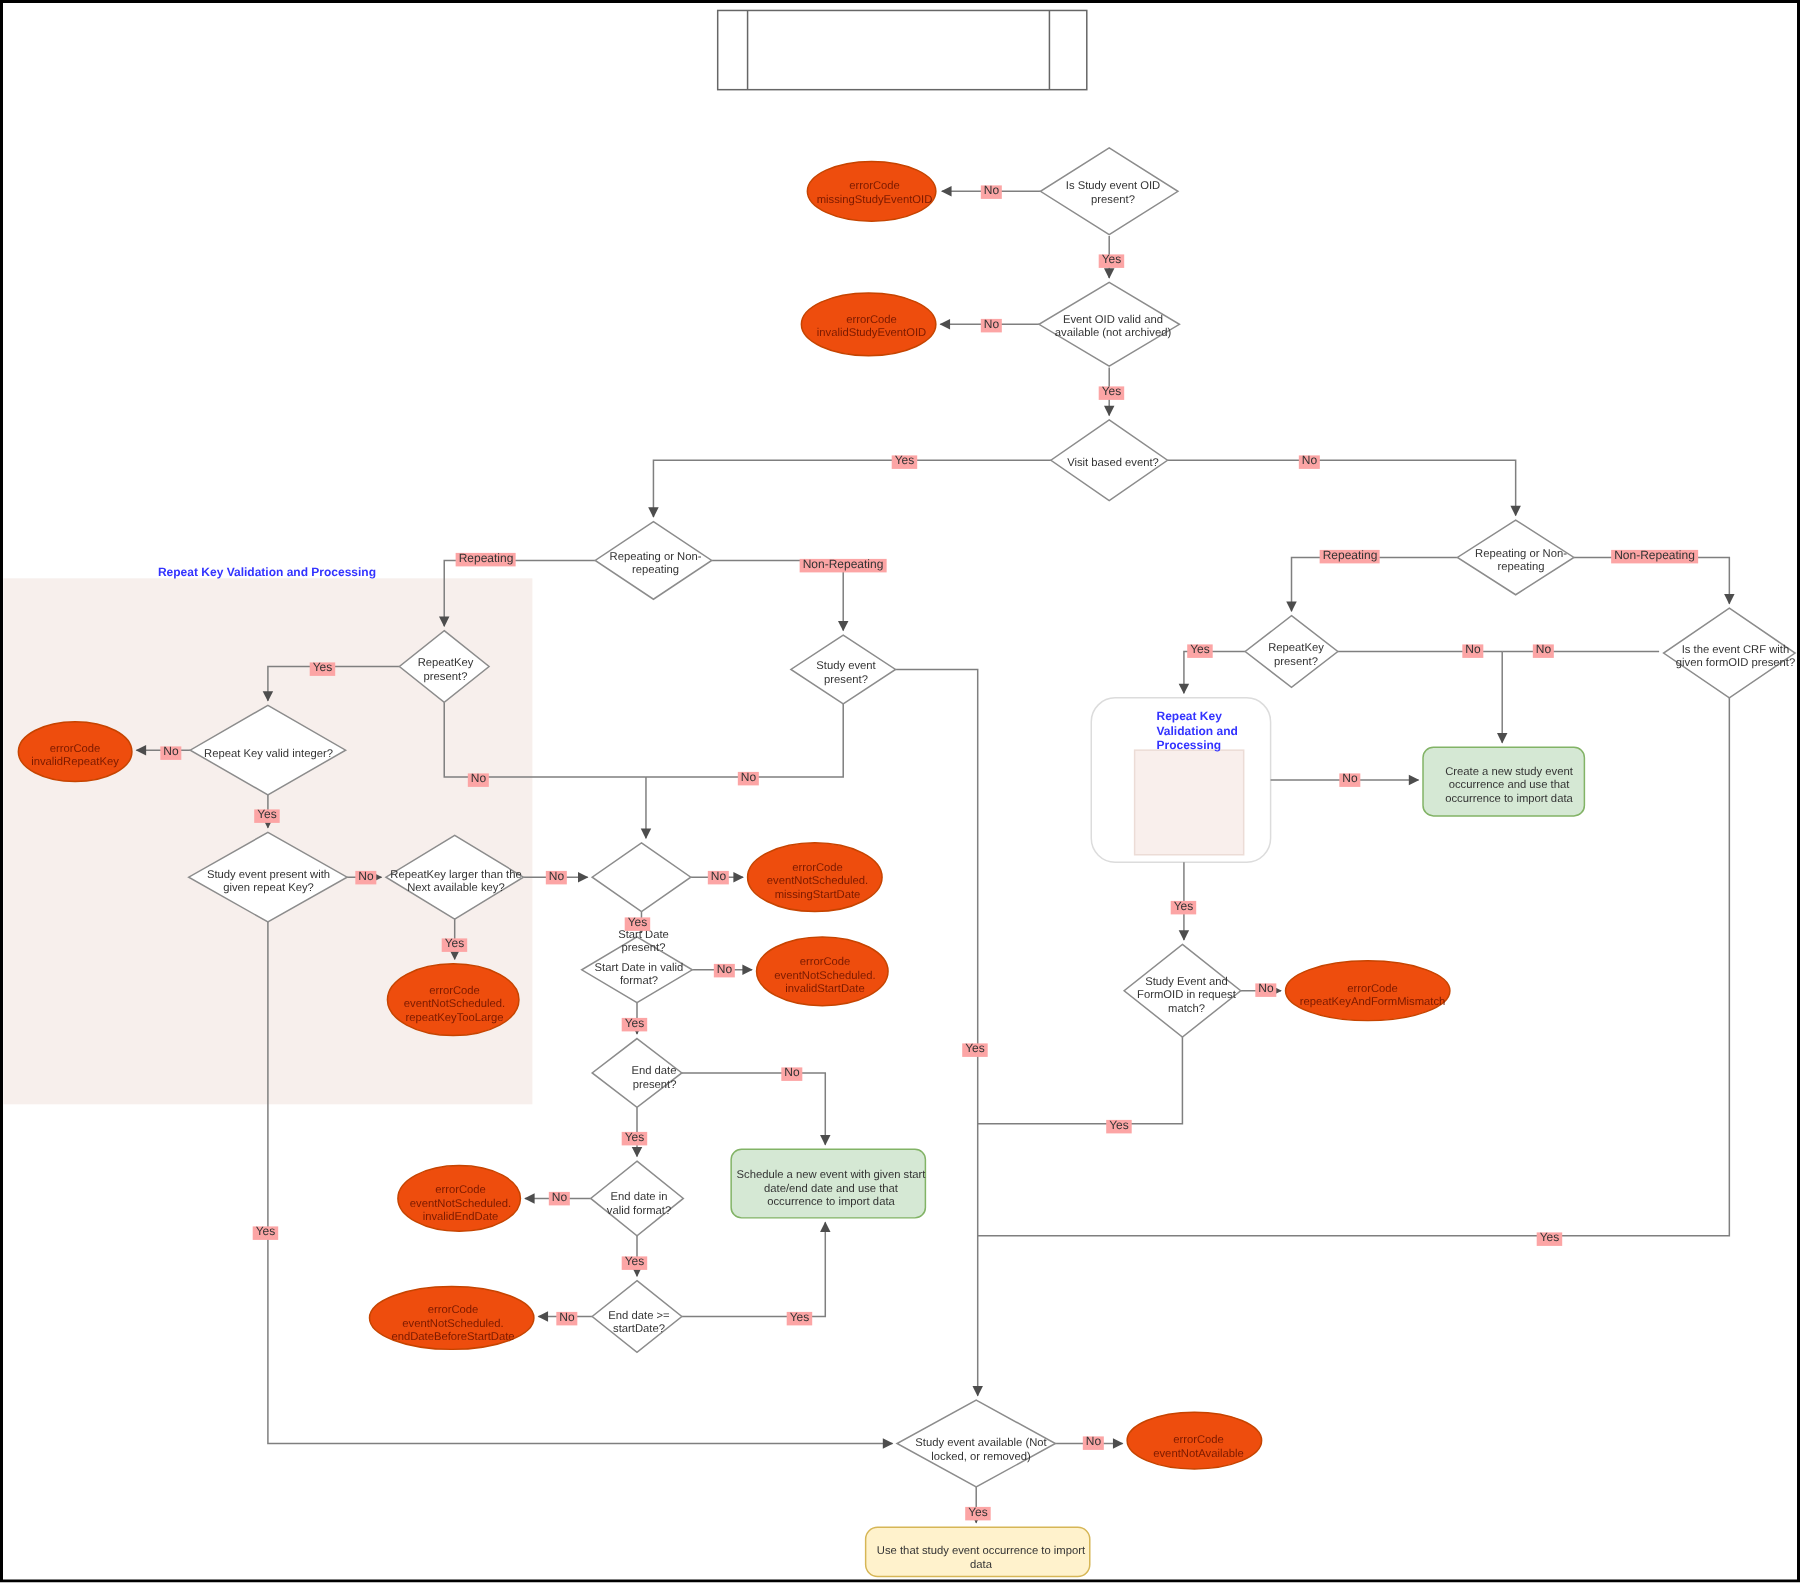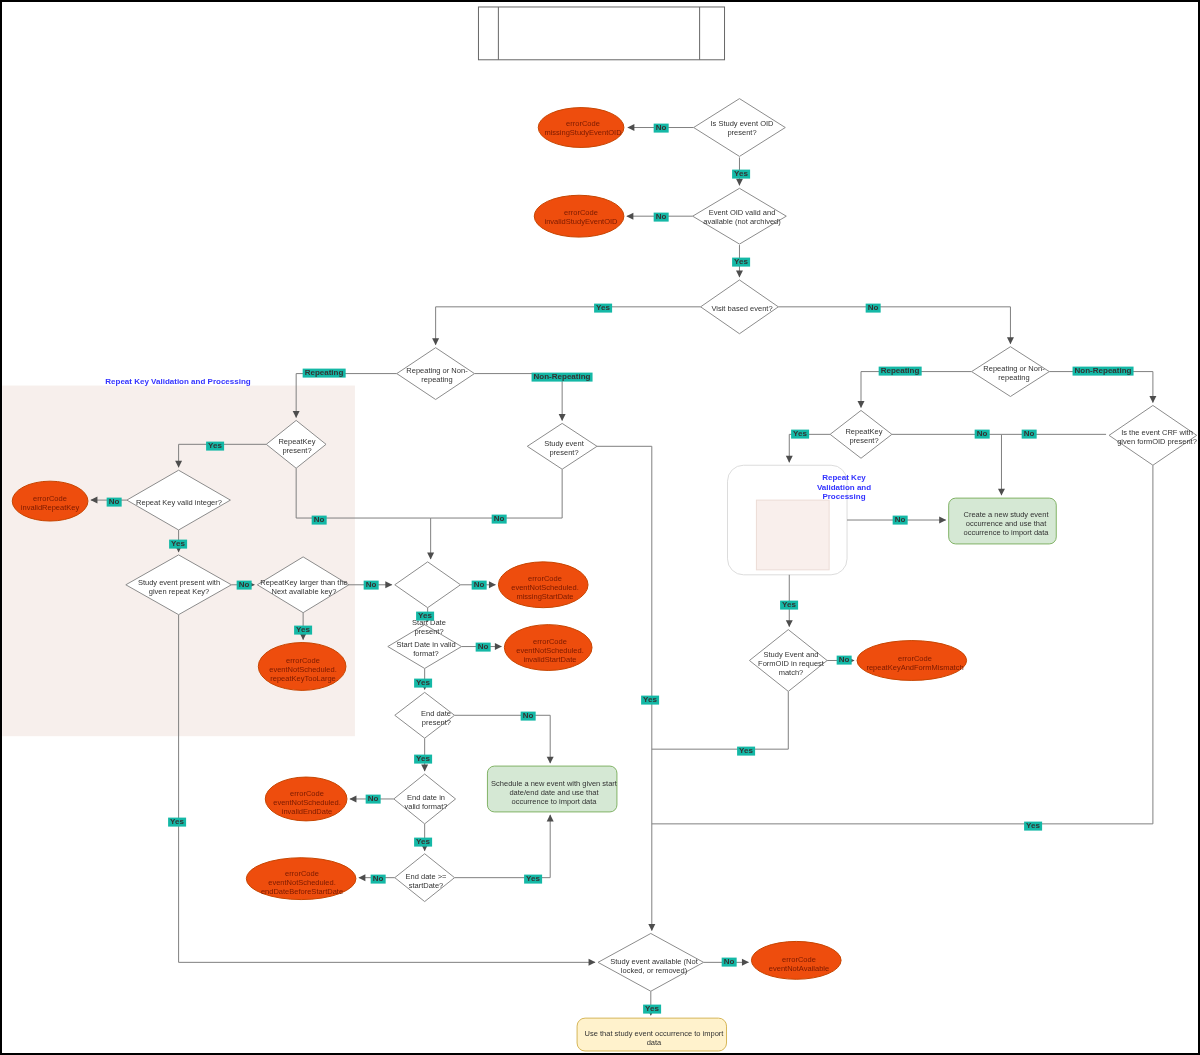--- a/index.html
+++ b/index.html
@@ -10,32 +10,32 @@
     font-family:"Liberation Sans", sans-serif;
   }
   svg.layer { position:absolute; left:0; top:0; width:100%; height:100%; }
   .lbl {
     position:absolute; transform:translate(-50%,-50%);
     text-align:center; font-size:7.5px; line-height:1.2; color:#333;
   }
   .err { color:#7a1a00; white-space:pre-line; }
   .elbl {
     position:absolute; transform:translate(-50%,-50%);
-    font-size:8px; font-weight:bold; color:#333; background:#14b8a6;
+    font-size:8px; font-weight:normal; color:#333; background:#fca5a5;
     padding:0 2px; white-space:nowrap; line-height:1.1;
   }
   .blue { color:#3333ff; font-weight:bold; font-size:8px; }
   .legend {
     position:absolute; left:523px; top:9px; width:180px;
     font-size:7.5px; line-height:9.7px; color:#333; text-align:left;
   }
   .sub-title {
-    position:absolute; left:796px; top:471px; width:92px;
+    position:absolute; left:769px; top:471px; width:92px;
     font-size:8px; font-weight:bold; color:#3333ff;
-    line-height:9.5px; white-space:pre-line; text-align:center;
+    line-height:9.5px; white-space:pre-line; text-align:left;
   }
 </style>
 </head>
 <body>
 
 <div class="canvas">
 
   <svg class="layer" viewBox="0 0 1200 1055">
     <defs>
       <marker id="arr" markerWidth="9" markerHeight="9" refX="7.5" refY="4.5" orient="auto" markerUnits="userSpaceOnUse">

